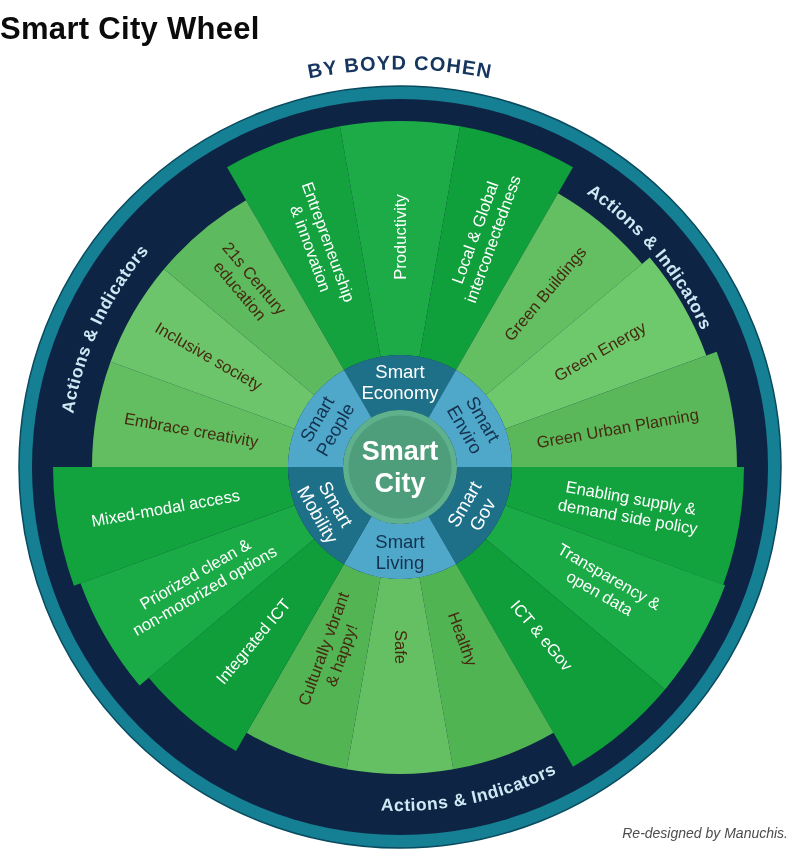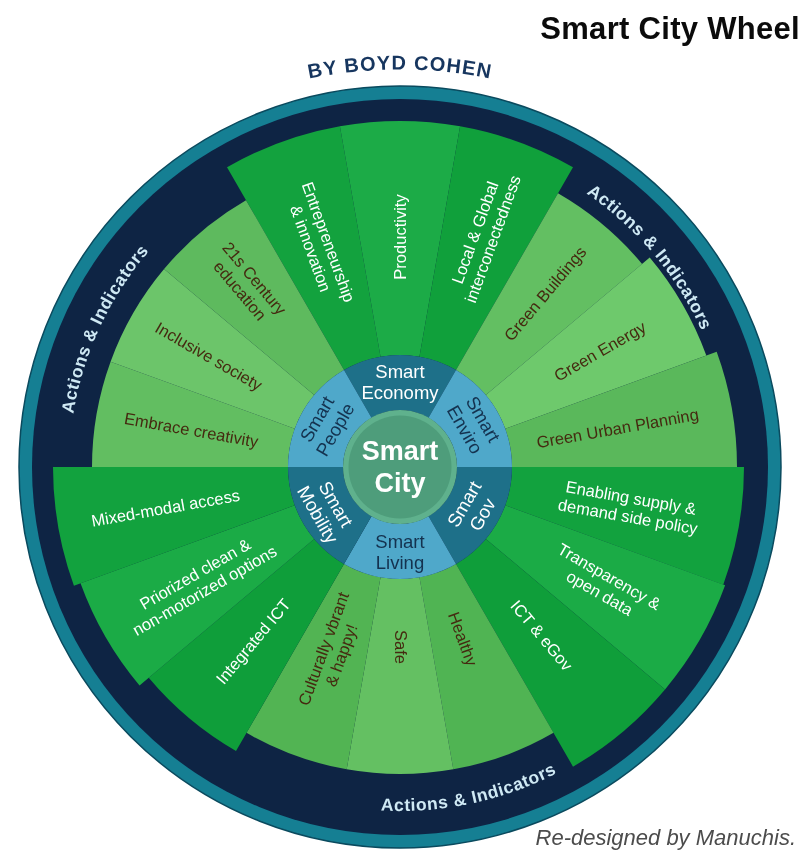--- a/index.html
+++ b/index.html
@@ -1,20 +1,20 @@
 <!DOCTYPE html>
 <html><head>
 <meta charset="utf-8">
 <style>
   html,body{margin:0;padding:0;background:#ffffff;}
   .stage{position:relative;width:800px;height:862px;background:#ffffff;overflow:hidden;
          font-family:"Liberation Sans","DejaVu Sans",sans-serif;}
-  .title{position:absolute;top:11px;left:0;width:100%;text-align:right;
+  .title{position:absolute;top:11px;left:0;width:100%;text-align:left;
          font-size:31px;font-weight:bold;color:#0b0b0b;letter-spacing:.3px;}
-  .credit{position:absolute;top:825px;right:4px;font-size:22px;font-style:italic;color:#4c4c4c;}
+  .credit{position:absolute;top:825px;right:12px;font-size:14px;font-style:italic;color:#4c4c4c;}
   svg{position:absolute;left:0;top:0;}
   svg text{font-family:"Liberation Sans","DejaVu Sans",sans-serif;}
   .wlabel{font-size:16.5px;}
   .rlabel{font-size:18.5px;}
   .clabel{font-size:27px;font-weight:700;}
   .alabel{font-size:17.5px;font-weight:700;letter-spacing:.6px;fill:#cfe9f4;}
   .sub{font-size:20px;font-weight:700;letter-spacing:1.1px;fill:#17365f;}
 </style>
 </head>
 <body>

